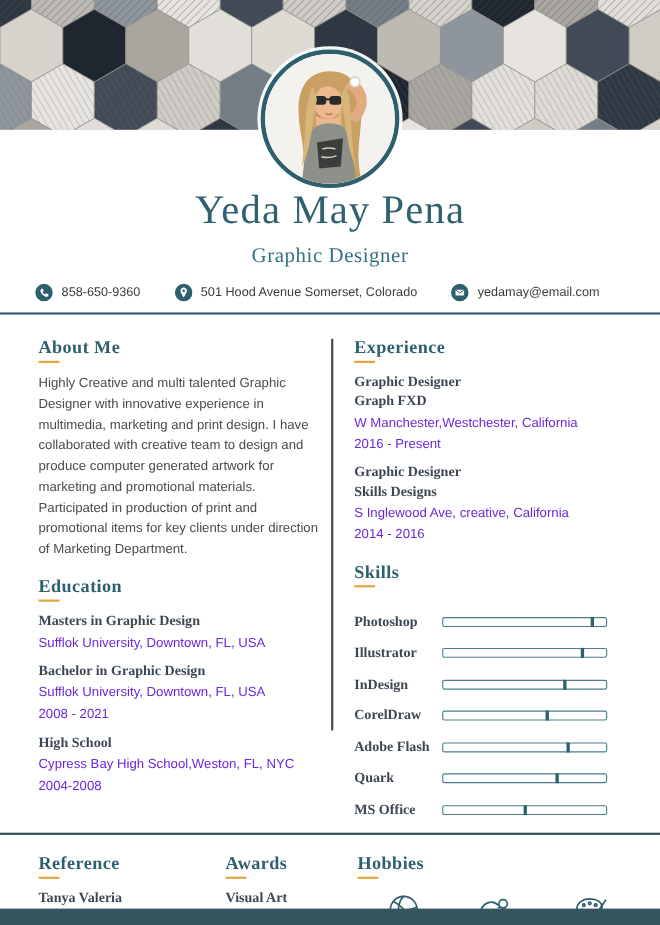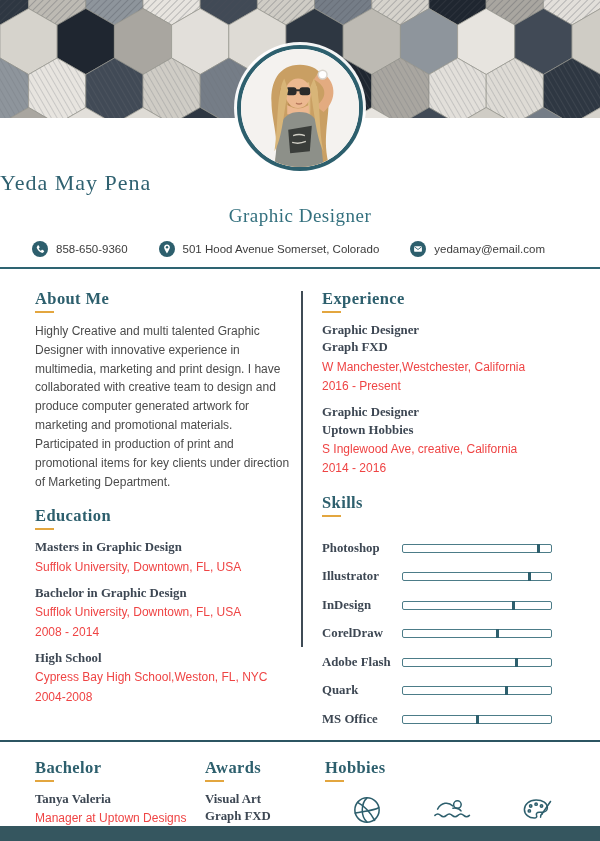--- a/index.html
+++ b/index.html
@@ -12,22 +12,22 @@
   
   .banner { position:relative; width:600px; height:118px; overflow:hidden; background:#d9d6d0; }
   .photo-wrap {
     position:absolute; top:45px; left:237px; width:126px; height:126px;
     border-radius:50%; border:4px solid #2d5f6d; background:#fff;
     box-shadow:0 0 0 3px rgba(255,255,255,.95); overflow:hidden; z-index:5;
   }
   .photo-wrap svg { display:block; }
   
   .name {
-    margin-top:52px; 
-    font-family:"Liberation Serif", serif; font-size:22px; font-weight:400;
+    margin-top:52px; text-align:center;
+    font-family:"Liberation Serif", serif; font-size:37px; font-weight:400;
     color:#2f6170; letter-spacing:1px;
   }
   .job-title {
     margin-top:9px; text-align:center;
     font-family:"Liberation Serif", serif; font-size:19px; color:#33707e; letter-spacing:.5px;
   }
   
   .contact-row {
     display:flex; align-items:center; justify-content:space-between;
     padding:0 55px 0 32px; margin-top:13px; height:18px;
@@ -45,21 +45,21 @@
     color:#2d5f6d; letter-spacing:.4px;
   }
   .heading::after { content:""; display:block; width:19px; height:2px; background:#e3a63f; margin-top:2px; }
   .section + .section { margin-top:15px; }
   .about-text { margin-top:9px; width:256px; font-size:12px; line-height:1.57; color:#4b4b4b; }
   .entry { margin-top:9px; }
   .entry-title {
     font-family:"Liberation Serif", serif; font-weight:700; font-size:12.8px;
     color:#3d4753; line-height:1.35;
   }
-  .entry-line { font-size:12px; color:#ef4444; line-height:1.45; margin-top:2px; }
+  .entry-line { font-size:12px; color:#6d28d9; line-height:1.45; margin-top:2px; }
   
   .skills-list { margin-top:24px; }
   .skill-row { display:flex; align-items:center; margin-bottom:13.5px; }
   .skill-name {
     flex:0 0 80px; font-family:"Liberation Serif", serif; font-weight:700;
     font-size:12.8px; color:#3d4753;
   }
   .skill-track {
     position:relative; width:150px; height:9px; background:#fff;
     border:1px solid #4c7c88; border-radius:2px;
@@ -249,42 +249,42 @@
 
       <div class="section">
         <div class="heading">Education</div>
         <div class="entry">
           <div class="entry-title">Masters in Graphic Design</div>
           <div class="entry-line">Sufflok University, Downtown, FL, USA</div>
         </div>
         <div class="entry">
           <div class="entry-title">Bachelor in Graphic Design</div>
           <div class="entry-line">Sufflok University, Downtown, FL, USA</div>
-          <div class="entry-line">2008 - 2014</div>
+          <div class="entry-line">2008 - 2021</div>
         </div>
         <div class="entry">
           <div class="entry-title">High School</div>
           <div class="entry-line">Cypress Bay High School,Weston, FL, NYC</div>
           <div class="entry-line">2004-2008</div>
         </div>
       </div>
     </div>
 
     <div class="col-right">
       <div class="section">
         <div class="heading">Experience</div>
         <div class="entry">
           <div class="entry-title">Graphic Designer</div>
           <div class="entry-title">Graph FXD</div>
           <div class="entry-line">W Manchester,Westchester, California</div>
           <div class="entry-line">2016 - Present</div>
         </div>
         <div class="entry">
           <div class="entry-title">Graphic Designer</div>
-          <div class="entry-title">Uptown Hobbies</div>
+          <div class="entry-title">Skills Designs</div>
           <div class="entry-line">S Inglewood Ave, creative, California</div>
           <div class="entry-line">2014 - 2016</div>
         </div>
       </div>
 
       <div class="section">
         <div class="heading">Skills</div>
         <div class="skills-list">
           <div class="skill-row">
             <span class="skill-name">Photoshop</span>
@@ -330,21 +330,21 @@
           </div>
         </div>
       </div>
     </div>
   </div>
 
   <div class="rule-bottom"></div>
 
   <div class="bottom">
     <div class="ref-col">
-      <div class="heading">Bachelor</div>
+      <div class="heading">Reference</div>
       <div class="entry">
         <div class="entry-title">Tanya Valeria</div>
         <div class="entry-line">Manager at Uptown Designs</div>
         <div class="entry-line">858-652-0005</div>
       </div>
 
     </div>
 
     <div class="awards-col">
       <div class="heading">Awards</div>

